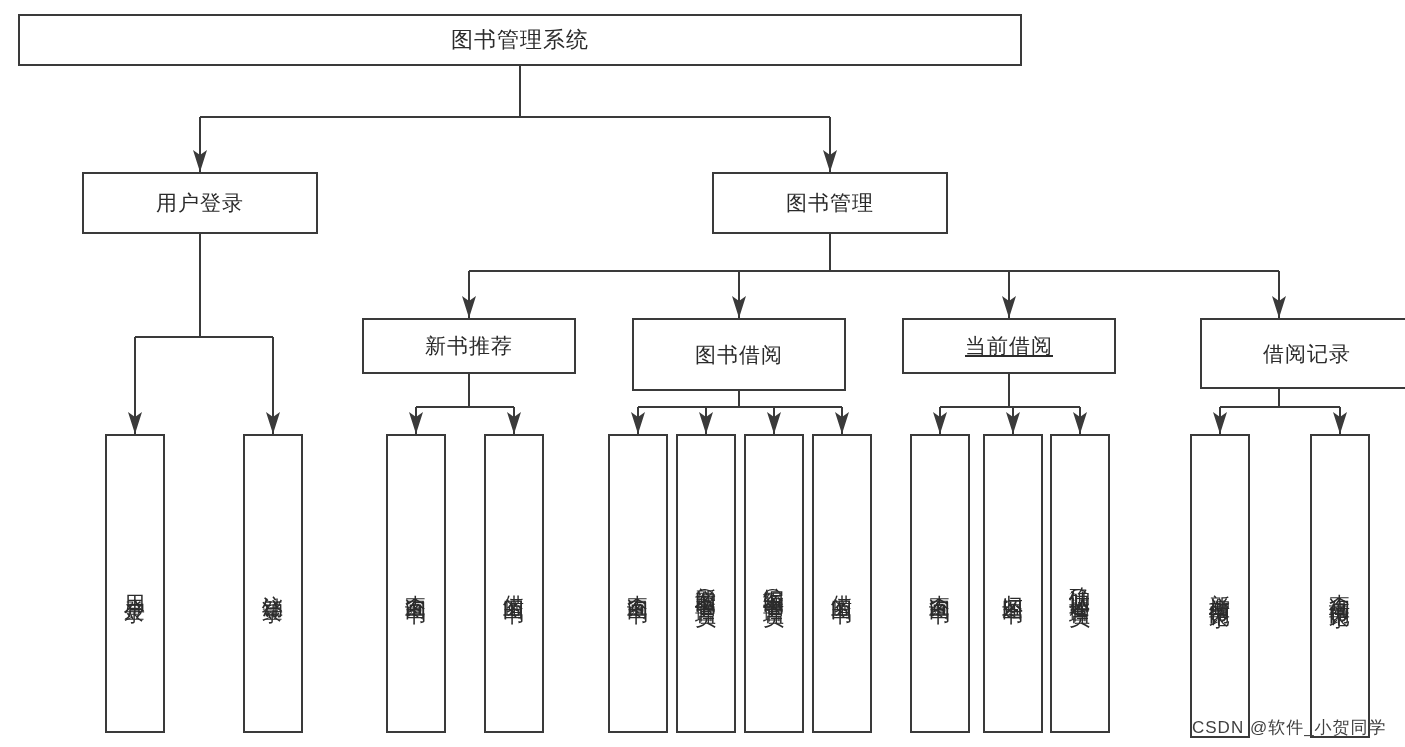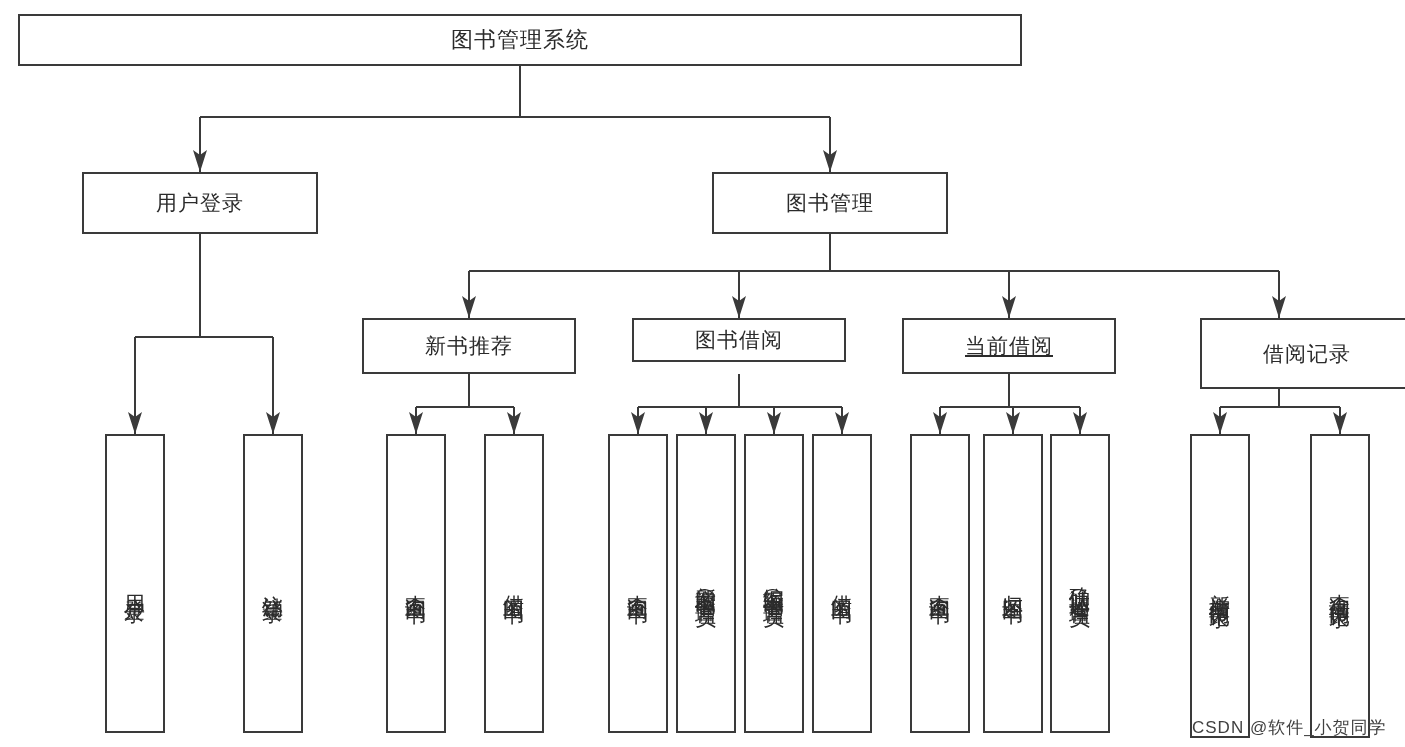--- a/index.html
+++ b/index.html
@@ -106,21 +106,21 @@
   <div class="node h" style="left: 82px; top: 172px; width: 236px; height: 62px; border-color: rgb(58, 58, 58); color: rgb(43, 43, 43);">
     <span class="lbl">用户登录</span>
   </div>
   <div class="node h" style="left: 362px; top: 318px; width: 214px; height: 56px; border-color: rgb(58, 58, 58); color: rgb(43, 43, 43);">
     <span class="lbl">新书推荐</span>
   </div>
 
   <div class="node h" style="left: 712px; top: 172px; width: 236px; height: 62px; border-color: rgb(58, 58, 58); color: rgb(43, 43, 43);">
     <span class="lbl">图书管理</span>
   </div>
-  <div class="node h" style="left: 632px; top: 318px; width: 214px; height: 44px; border-color: rgb(58, 58, 58); color: rgb(43, 43, 43);">
+  <div class="node h" style="left: 632px; top: 318px; width: 214px; height: 73px; border-color: rgb(58, 58, 58); color: rgb(43, 43, 43);">
     <span class="lbl">图书借阅</span>
   </div>
   <div class="node h" style="left: 902px; top: 318px; width: 214px; height: 56px; border-color: rgb(58, 58, 58); color: rgb(43, 43, 43); text-decoration: underline;">
     <span class="lbl">当前借阅</span>
   </div>
   <div class="node h" style="left: 1200px; top: 318px; width: 214px; height: 71px; border-color: rgb(58, 58, 58); color: rgb(43, 43, 43);">
     <span class="lbl">借阅记录</span>
   </div>
 
   <div class="node v" style="left: 105px; top: 434px; width: 60px; height: 299px; border-color: rgb(58, 58, 58); color: rgb(43, 43, 43);">

